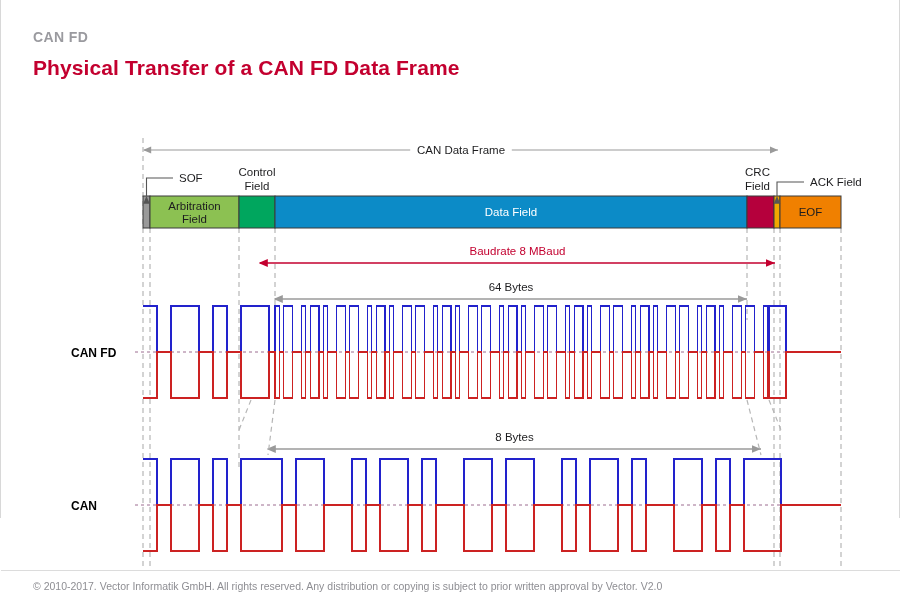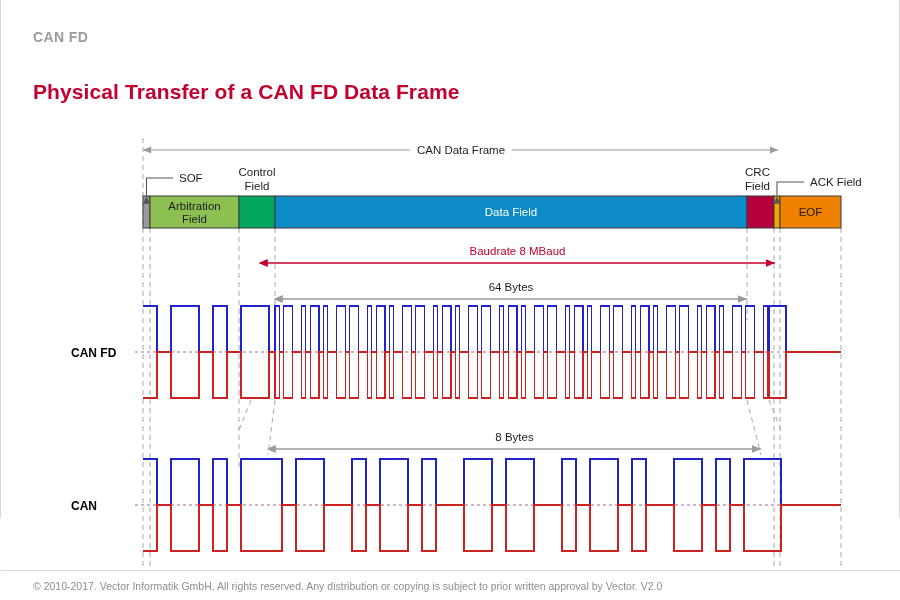--- a/index.html
+++ b/index.html
@@ -9,21 +9,21 @@
     font-family:"Liberation Sans", sans-serif;
     color:#222;
   }
   #page{position:relative;width:900px;height:518px;box-sizing:border-box;
         border-left:1px solid #d8d8d8;border-right:1px solid #d8d8d8;background:#fff;}
 
   
   .kicker{position:absolute;left:32px;top:29px;font-size:14px;font-weight:bold;
           letter-spacing:.4px;color:#9a9a9f;}
   .title{position:absolute;left:32px;top:56px;font-size:21px;font-weight:bold;
-         letter-spacing:.1px;color:#c3002f;white-space:nowrap;margin-top:24px;}
+         letter-spacing:.1px;color:#c3002f;white-space:nowrap;}
 
   
   #plot{position:absolute;left:10px;top:100px;width:900px;height:470px;}
   #plot svg{display:block;}
 
   
   .footer-rule{position:absolute;left:0;top:570px;width:900px;height:1px;background:#dcdcdc;}
   .footer{position:absolute;left:32px;top:580px;font-size:10.5px;color:#8e8e93;
           white-space:nowrap;}
 

